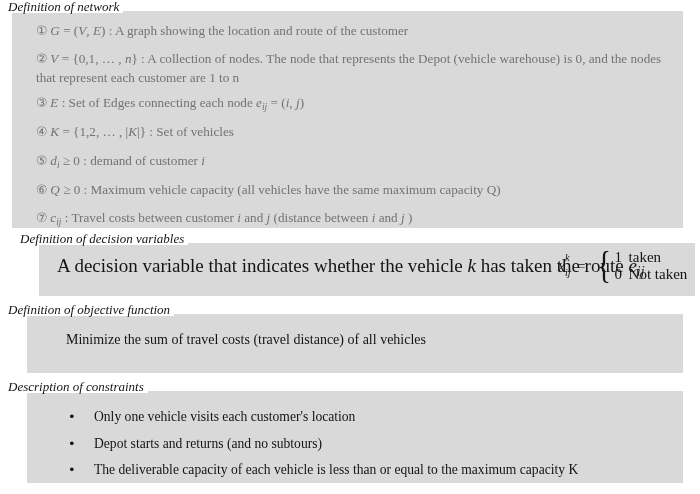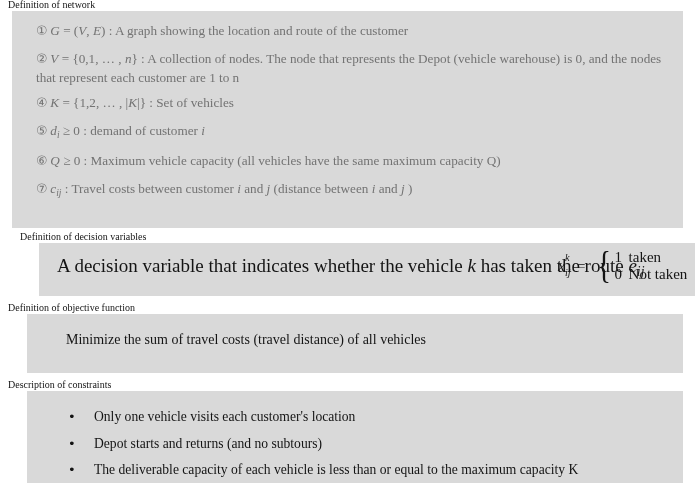--- a/index.html
+++ b/index.html
@@ -19,27 +19,28 @@
 
   .page { position: relative; width: 700px; height: 494px; }
 
   
   .section { position: absolute; }
 
   .sec-title {
     position: absolute;
     left: 8px;
     top: 0;
-    font-size: 10px;
+    font-size: 13px;
     line-height: 1;
     white-space: nowrap;
     z-index: 3;
     background: #ffffff;
     padding-right: 4px;
     color: #141414;
+    font-style: italic;
   }
 
   .gray-box {
     position: absolute;
     background: #d9d9d9;
     z-index: 1;
   }
 
   
   #sec-network { left: 0; top: 0; width: 700px; height: 230px; }
@@ -167,20 +168,23 @@
     <div class="net-list">
 
       <div class="net-item">
         <span class="circnum">①</span><span><i class="mi">G</i> = (<i class="mi">V</i>, <i class="mi">E</i>) :  A graph showing the location and route of the customer</span>
       </div>
 
       <div class="net-item tight">
         <span class="circnum">②</span><span><i class="mi">V</i> = {0,1, … , <i class="mi">n</i>} : A collection of nodes. The node that represents the Depot (vehicle warehouse) is 0, and the nodes that represent each customer are 1 to n</span>
       </div>
 
+      <div class="net-item">
+        <span class="circnum">③</span><span><i class="mi">E</i> : Set of Edges connecting each node <i class="mi">e</i><sub class="s">ij</sub> = (<i class="mi">i</i>, <i class="mi">j</i>)</span>
+      </div>
 
       <div class="net-item">
         <span class="circnum">④</span><span><i class="mi">K</i> = {1,2, … , |<i class="mi">K</i>|} : Set of vehicles</span>
       </div>
 
       <div class="net-item">
         <span class="circnum">⑤</span><span><i class="mi">d</i><sub class="s">i</sub> ≥ 0 : demand of customer <i class="mi">i</i></span>
       </div>
 
       <div class="net-item">

